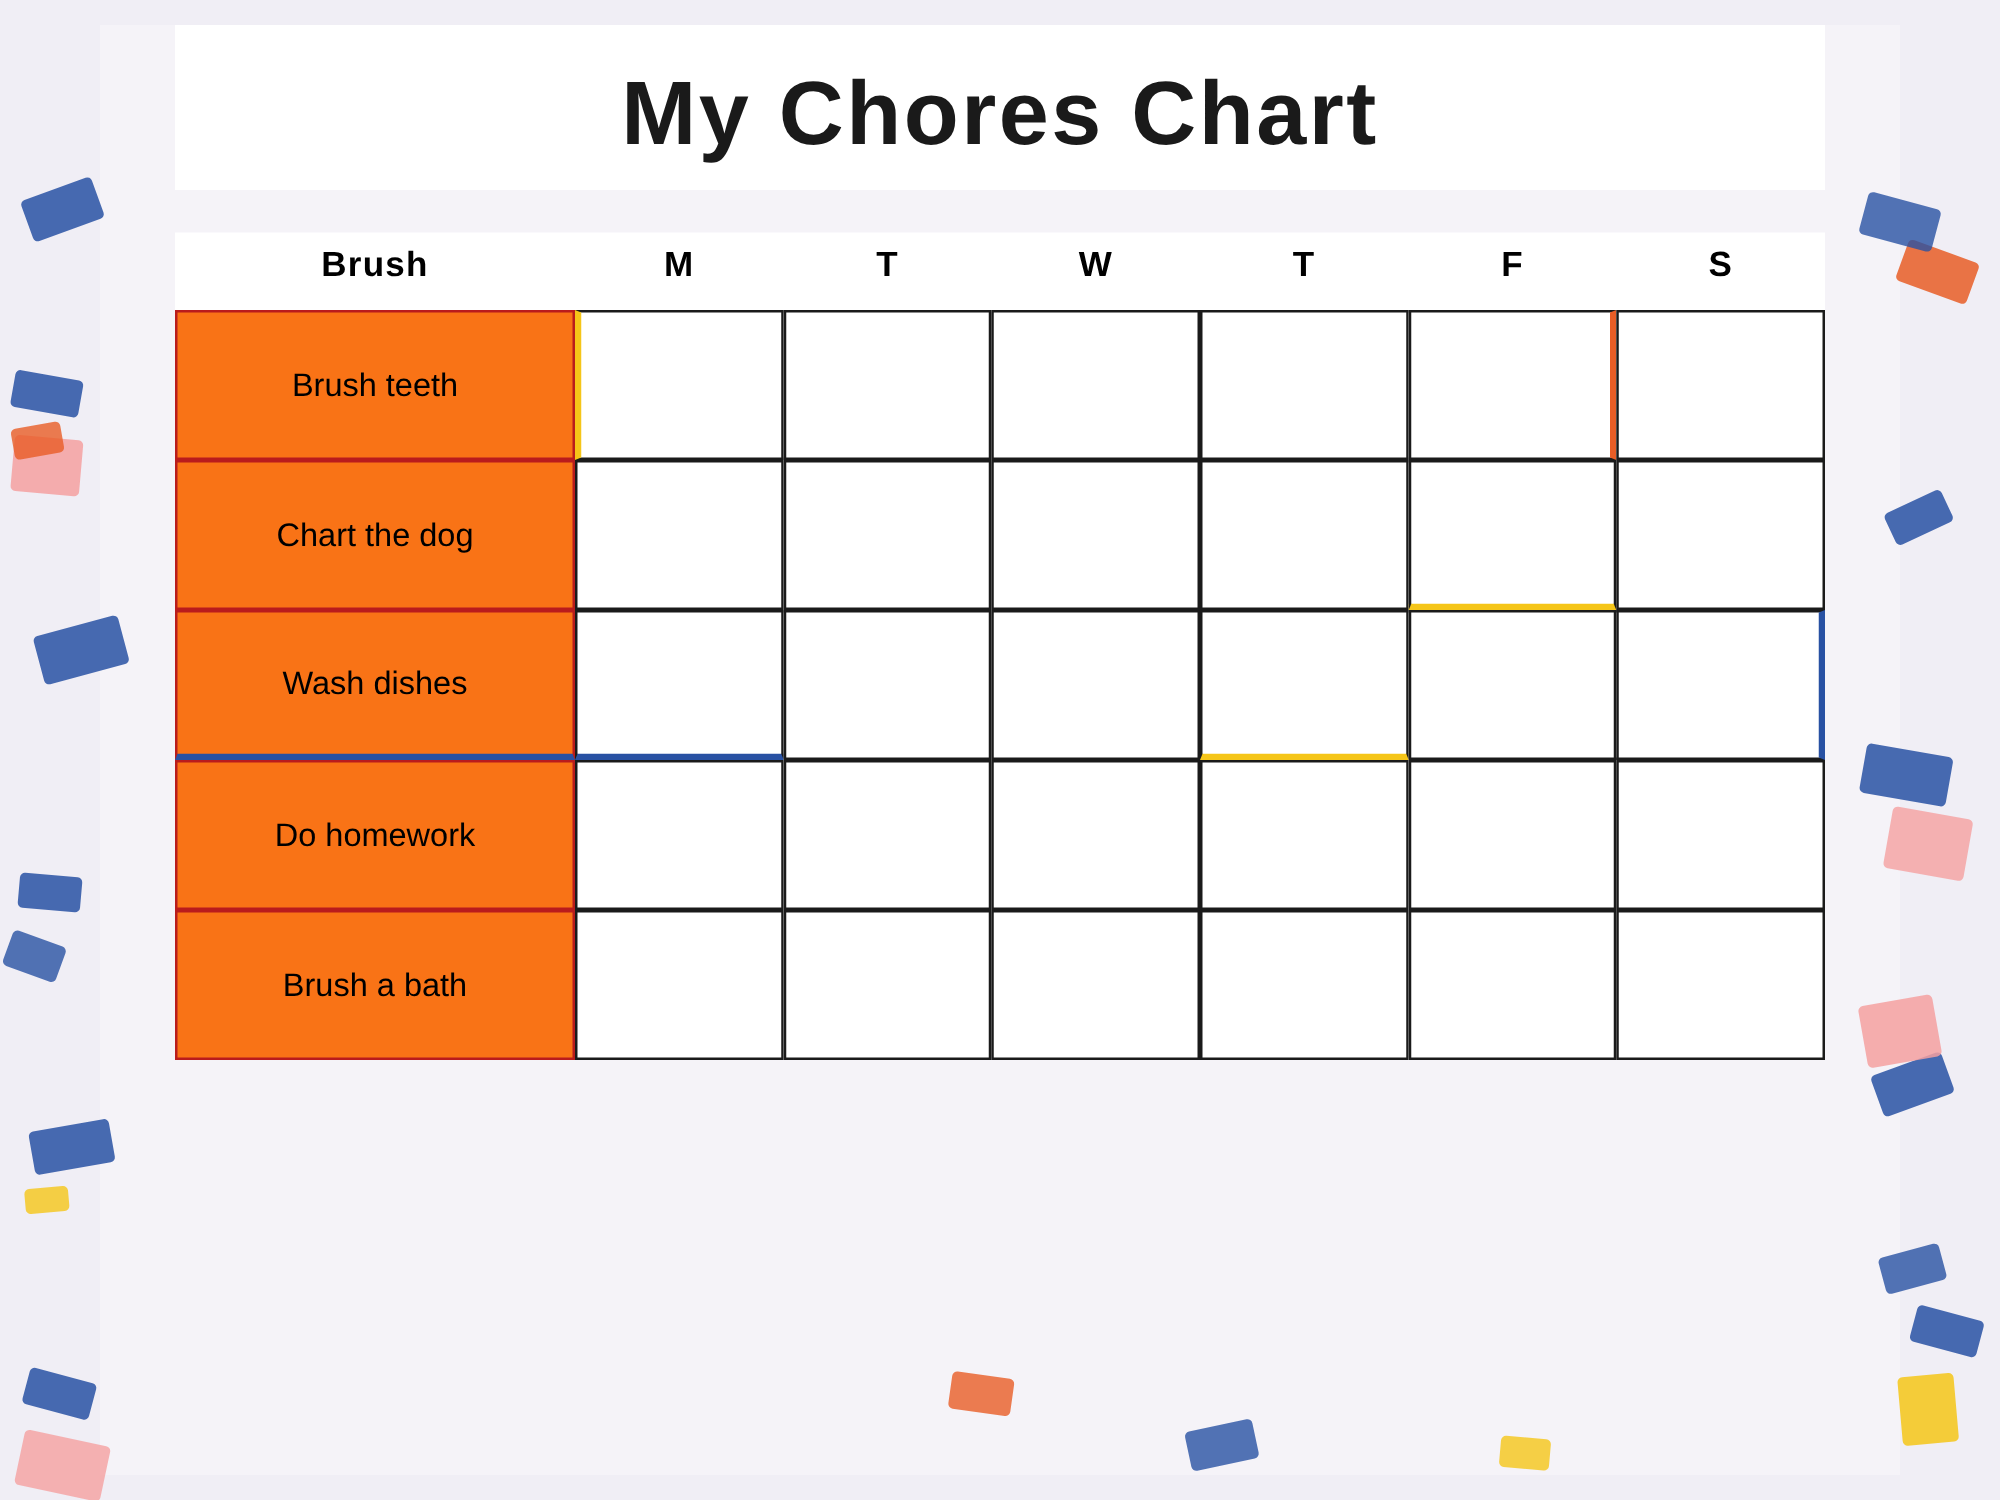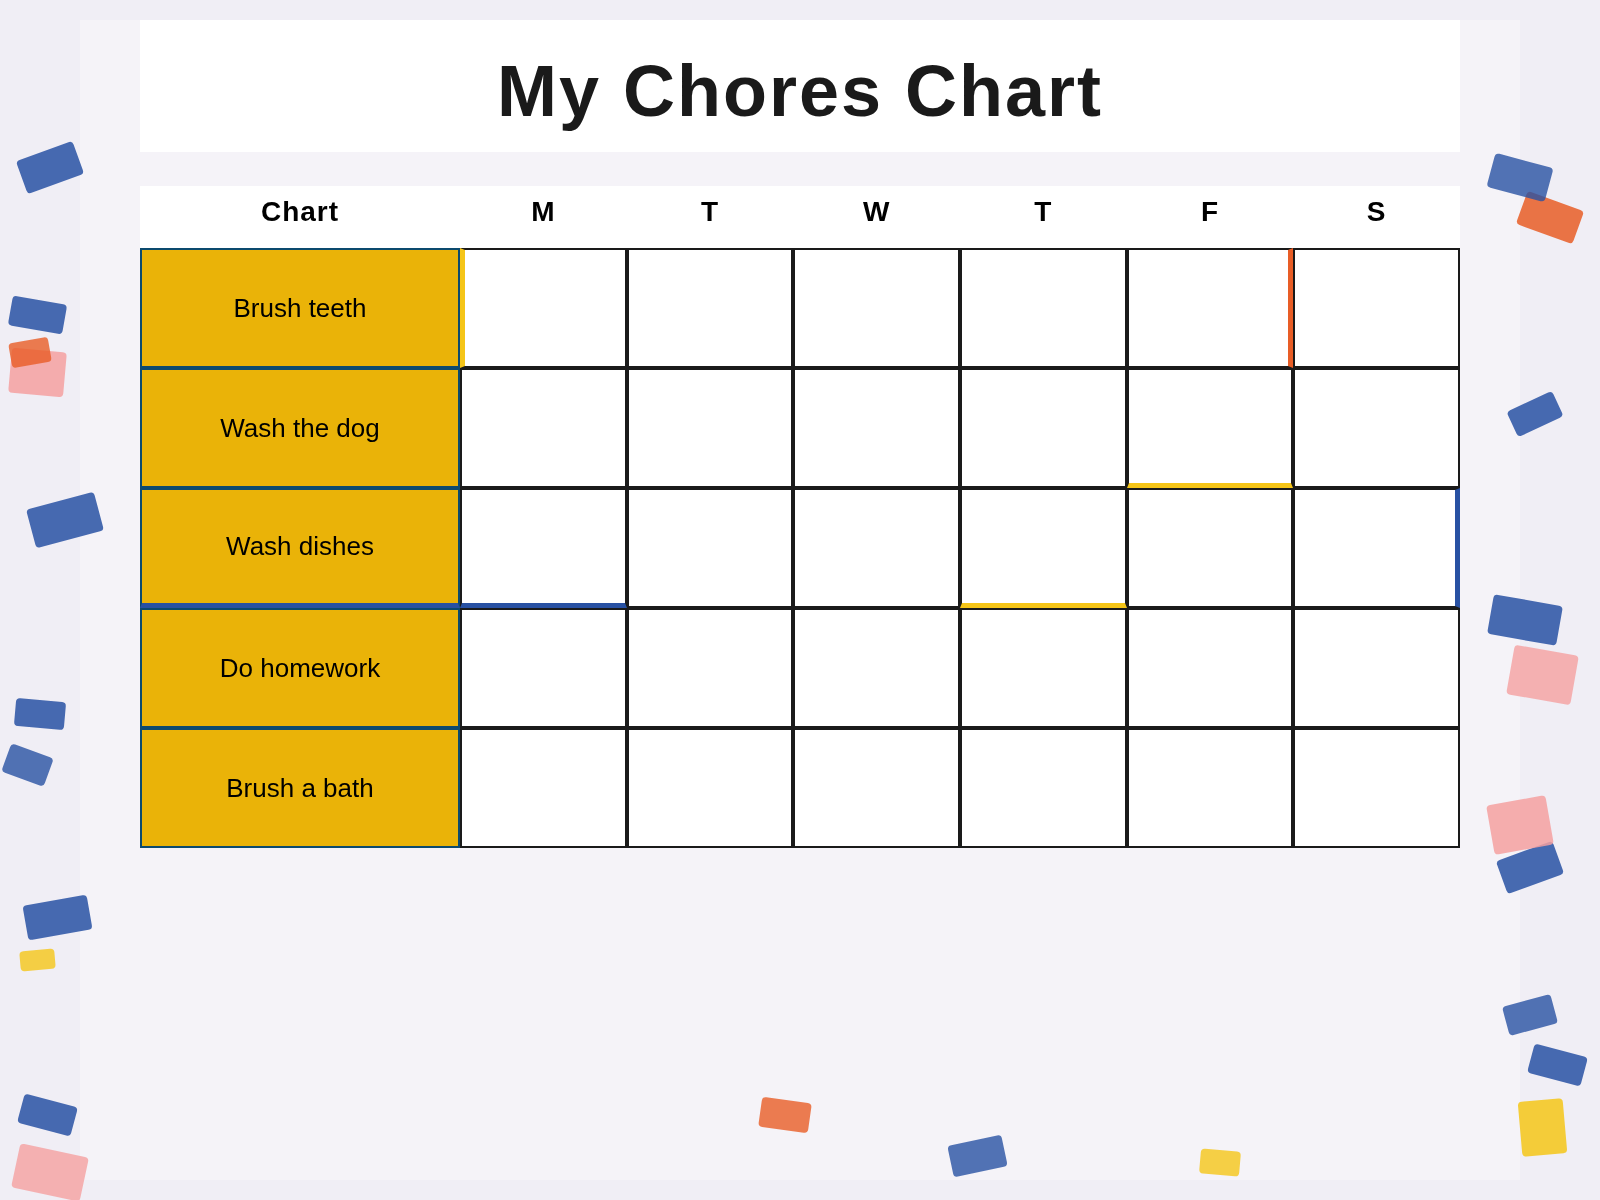--- a/index.html
+++ b/index.html
@@ -76,28 +76,28 @@
       padding: 10px 0;
       letter-spacing: 1px;
     }
 
     .chart-row {
       display: grid;
       grid-template-columns: 320px repeat(6, 1fr);
     }
 
     .chore-cell {
-      border: 2px solid #0c4a6e;
+      border: 2px solid #b91c1c;
       min-height: 120px;
       display: flex;
       align-items: center;
       justify-content: center;
       font-size: 26px;
       font-family: Arial, sans-serif;
-      background: #eab308;
+      background: #f97316;
       position: relative;
     }
 
     .day-cell {
       border: 2px solid #1a1a1a;
       min-height: 120px;
       background: white;
       position: relative;
       overflow: hidden;
     }
@@ -120,42 +120,42 @@
 
 <div class="page-container">
 
   <div class="title-area">
     <h1 class="title">My Chores Chart</h1>
   </div>
 
   <div class="chart-container">
 
     <div class="chart-header">
-      <div class="header-chores">Chart</div>
+      <div class="header-chores">Brush</div>
       <div class="header-day">M</div>
       <div class="header-day">T</div>
       <div class="header-day">W</div>
       <div class="header-day">T</div>
       <div class="header-day">F</div>
       <div class="header-day">S</div>
     </div>
 
     <div class="chart-row">
       <div class="chore-cell">Brush teeth</div>
       <div class="day-cell accent-yellow-left"></div>
       <div class="day-cell"></div>
       <div class="day-cell"></div>
       <div class="day-cell"></div>
       <div class="day-cell accent-orange-right"></div>
       <div class="day-cell"></div>
     </div>
 
 
     <div class="chart-row">
-      <div class="chore-cell">Wash the dog</div>
+      <div class="chore-cell">Chart the dog</div>
       <div class="day-cell"></div>
       <div class="day-cell"></div>
       <div class="day-cell"></div>
       <div class="day-cell"></div>
       <div class="day-cell accent-yellow-bottom"></div>
       <div class="day-cell"></div>
     </div>
 
     <div class="chart-row">
       <div class="chore-cell accent-blue-bottom">Wash dishes</div>

